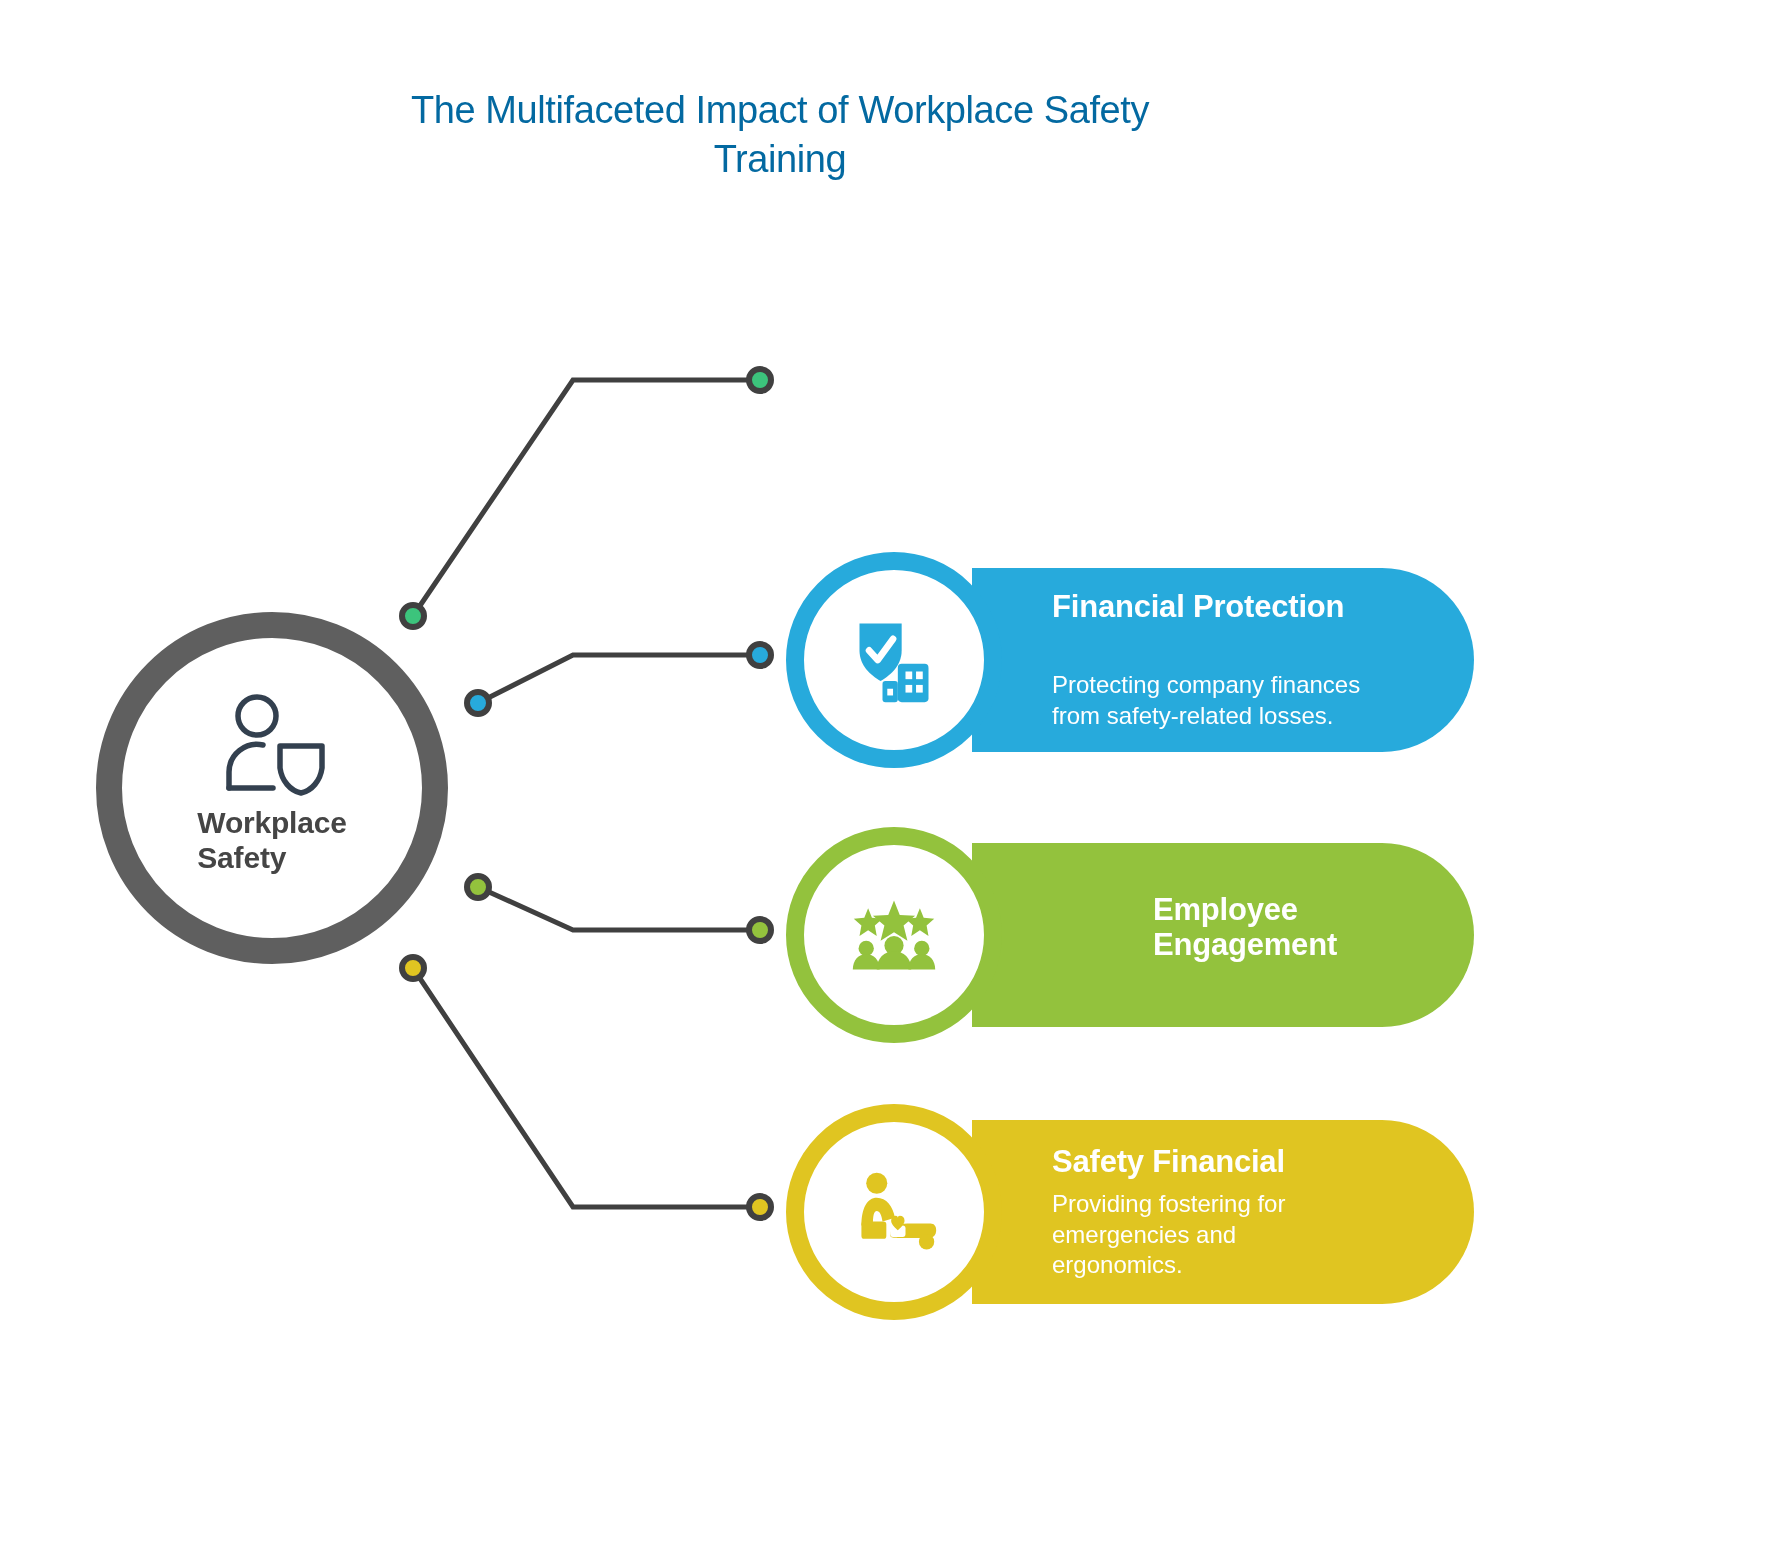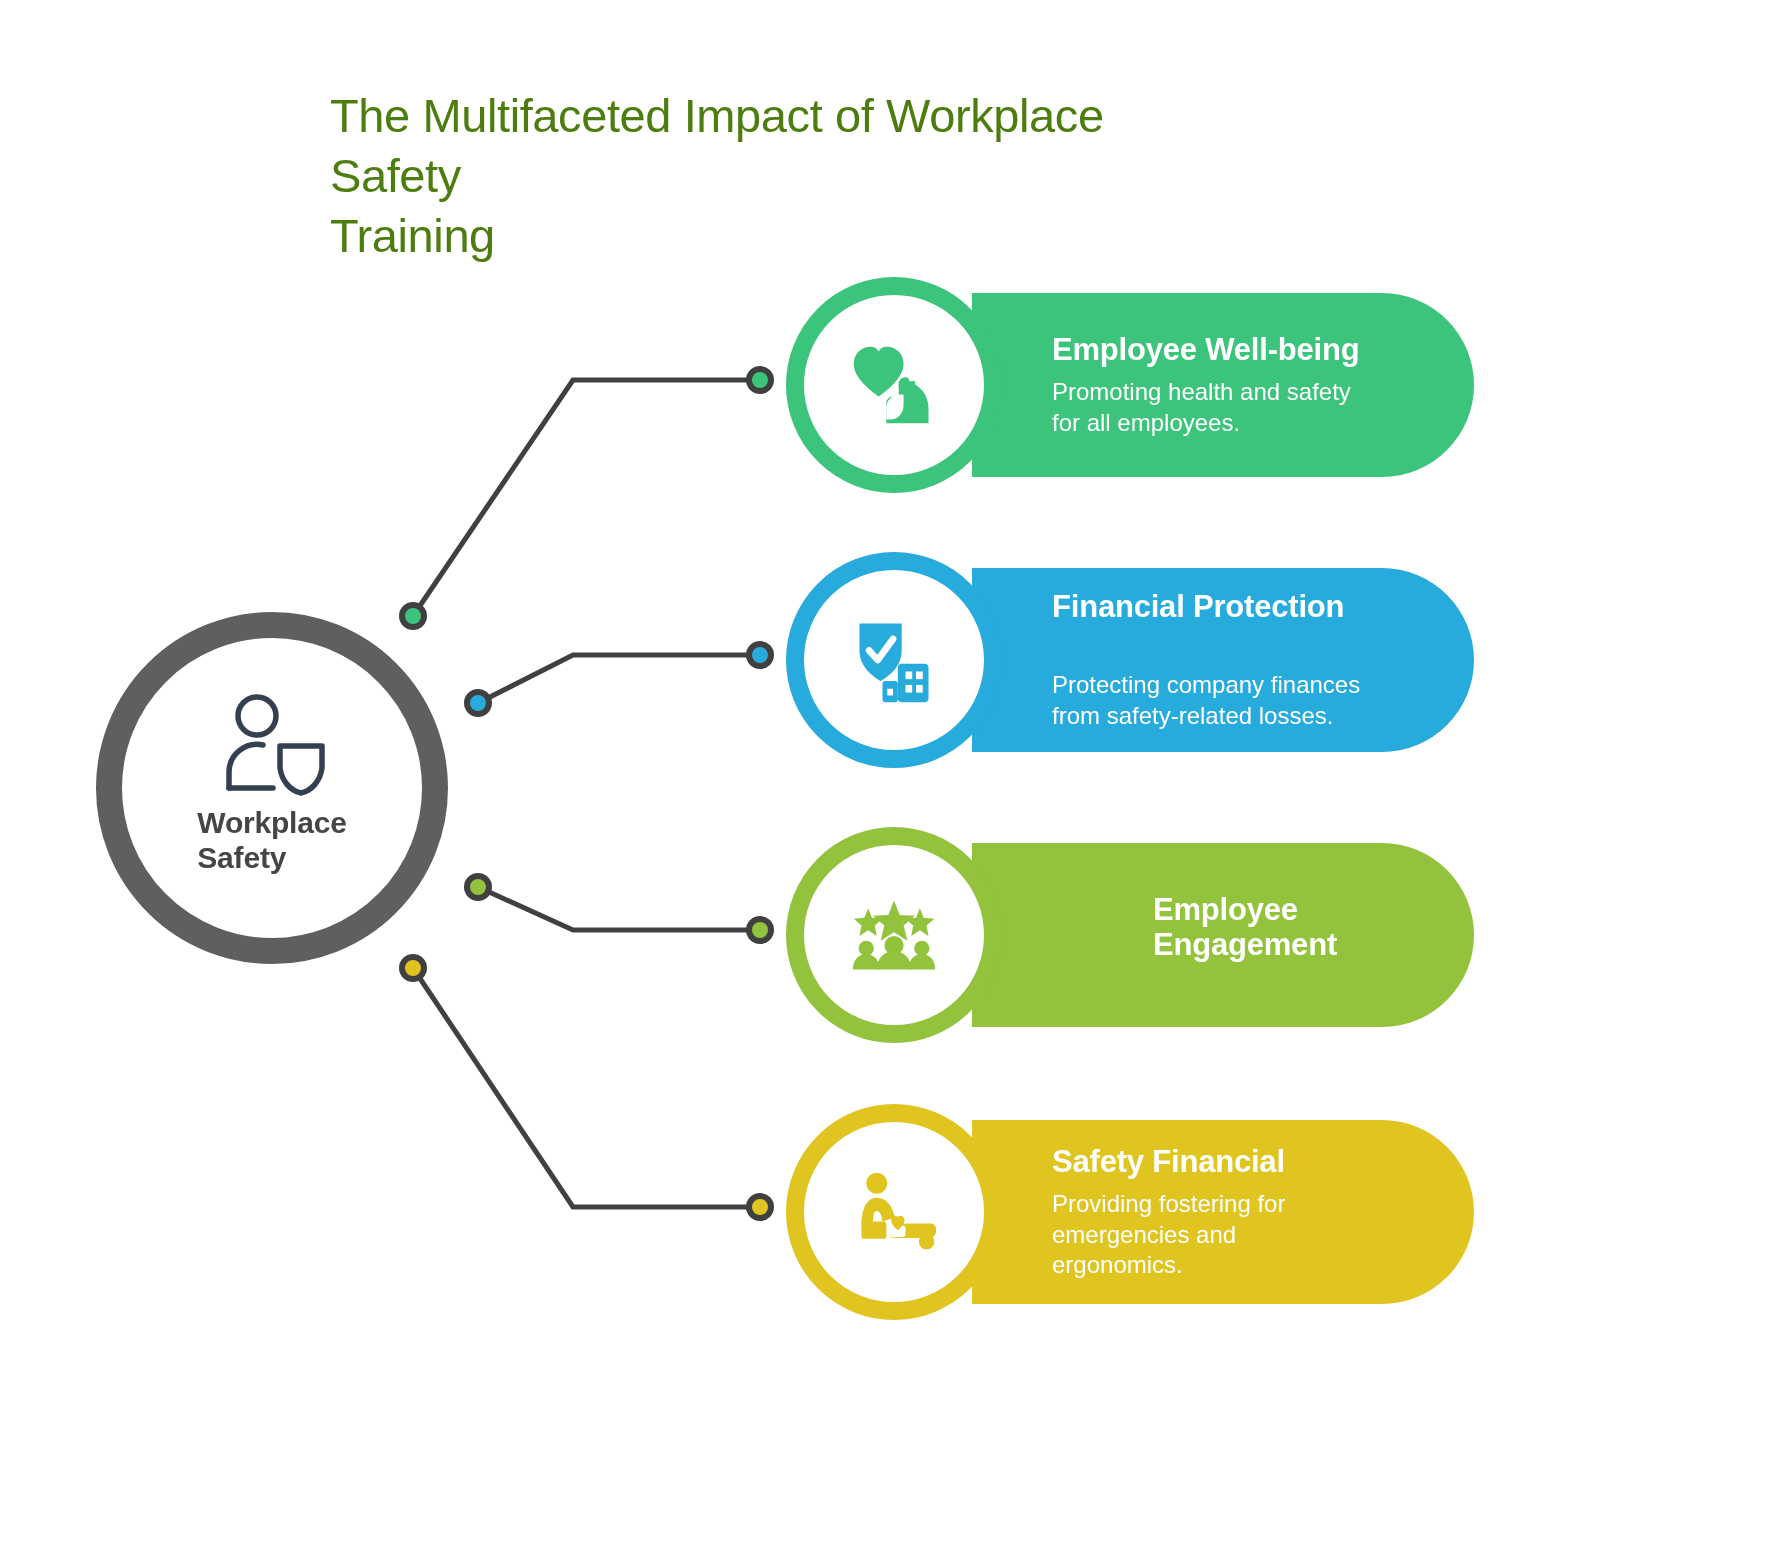--- a/index.html
+++ b/index.html
@@ -21,25 +21,25 @@
     width: 1780px;
     height: 1564px;
   }
 
   
   .title {
     position: absolute;
     left: 330px;
     top: 86px;
     width: 900px;
-    text-align: left;
-    font-size: 47px;
+    text-align: center;
+    font-size: 38px;
     line-height: 1.28;
     font-weight: 400;
-    color: #4d7c0f;
+    color: #0369a1;
     letter-spacing: -0.4px;
     white-space: pre-line;
   }
 
   
   #connectors {
     position: absolute;
     left: 0; top: 0;
     width: 1780px;
     height: 1564px;
@@ -170,37 +170,20 @@
         <circle cx="40" cy="22" r="19"></circle>
         <path d="M12 94 L12 78 A28 28 0 0 1 46 51"></path>
         <path d="M12 94 L56 94"></path>
         <path d="M63 52 L105 52 L105 74 A26 30 0 0 1 84 99 A26 30 0 0 1 63 74 Z"></path>
       </svg>
     </div>
     <div class="hub-label">Workplace
 Safety</div>
   </div>
 
-  <div class="branch" style="left:786px; top:277px; width:688px;">
-    <div class="branch-bar" style="background:#3cc47c;">
-      <div class="branch-heading">Employee Well-being</div>
-      <div class="branch-desc">Promoting health and safety
-for all employees.</div>
-    </div>
-    <div class="branch-circle" style="color:#3cc47c;">
-      <div class="branch-circle-inner">
-        <svg viewBox="0 0 96 96" width="92" height="92" xmlns="http://www.w3.org/2000/svg" fill="#3cc47c">
-          <path d="M24 8 C13 8 6 16 6 26 C6 41 24 54 32 60 C40 54 58 41 58 26 C58 16 51 8 40 8 C35 8 33 11 32 13 C31 11 29 8 24 8 Z"></path>
-          <path d="M60 40 C56 40 53 43 53 47 L53 60 L47 60 C43 60 40 63 40 67 L40 88 L84 88 L84 72 C84 58 75 48 64 45 L64 47 C64 43 64 40 60 40 Z"></path>
-          <path d="M40 72 C40 64 46 58 55 58 L58 58 L58 68 C58 78 52 84 44 84 L40 84 Z" fill="#ffffff"></path>
-          <path d="M53 44 L70 44 L70 52 L53 52 Z" fill="#3cc47c"></path>
-        </svg>
-      </div>
-    </div>
-  </div>
 
   <div class="branch" style="left:786px; top:552px; width:688px;">
     <div class="branch-bar" style="background:#27aadc;gap:36px;">
       <div class="branch-heading">Financial Protection</div>
       <div class="branch-desc">Protecting company finances
 from safety-related losses.</div>
     </div>
     <div class="branch-circle" style="color:#27aadc;">
       <div class="branch-circle-inner">
         <svg viewBox="0 0 96 96" width="92" height="92" xmlns="http://www.w3.org/2000/svg" fill="#27aadc">

